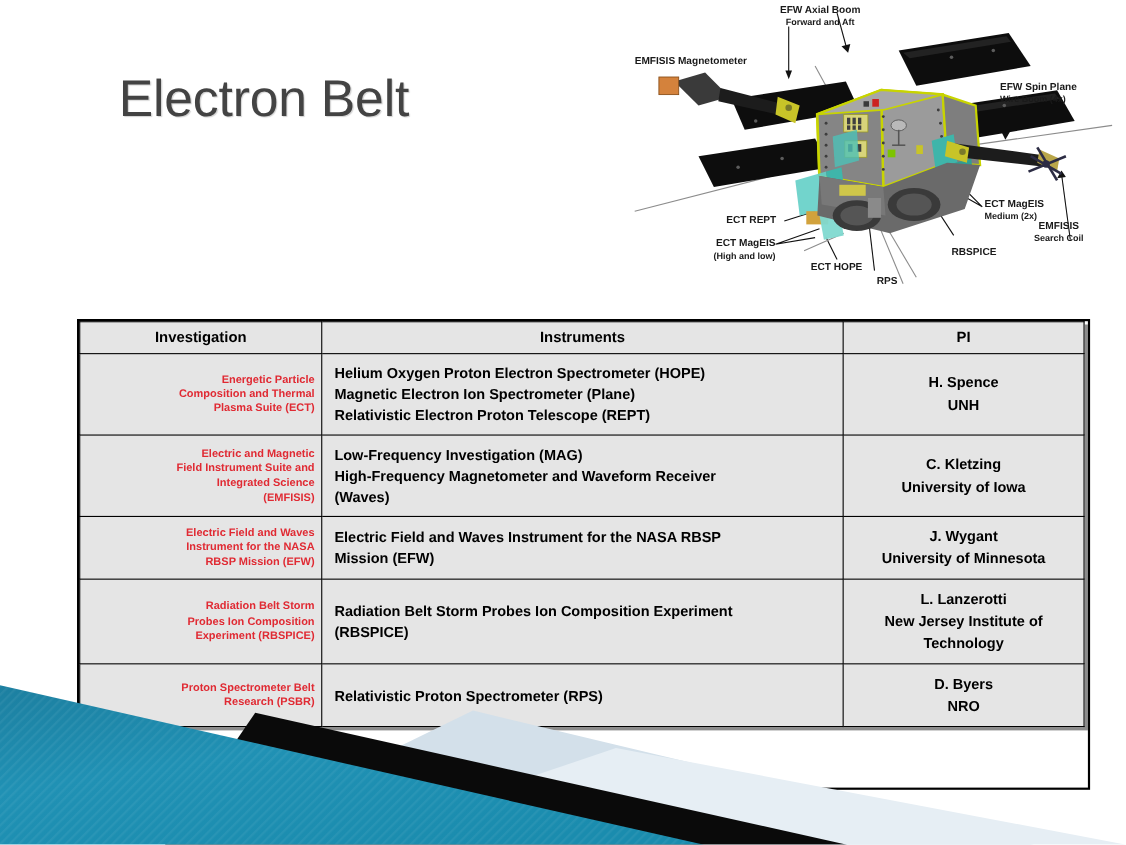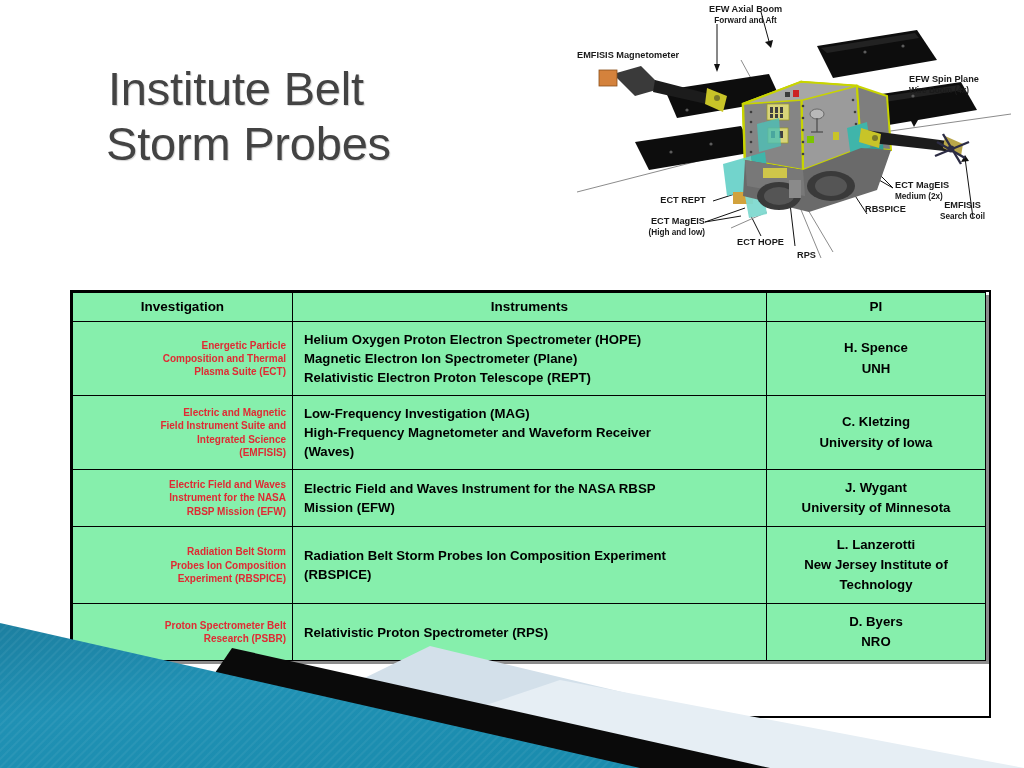--- a/index.html
+++ b/index.html
@@ -61,21 +61,21 @@
     width: 913px;
     border-collapse: collapse;
     table-layout: fixed;
     background: #ffffff;
     box-shadow: 3px 3px 0 rgba(0,0,0,0.45);
   }
   #instrument-table th,
   #instrument-table td {
     border: 1.3px solid #000000;
     vertical-align: middle;
-    background: #86efac;
+    background: #e5e5e5;
   }
   #instrument-table th {
     font-size: 13.5px;
     font-weight: bold;
     color: #000000;
     text-align: center;
     padding: 6px 4px 7px;
   }
   .col-inv  { width: 220px; }
   .col-ins  { width: 474px; }
@@ -125,22 +125,21 @@
     bottom: 0;
     width: 1024px;
     height: 180px;
     pointer-events: none;
   }
 </style>
 </head>
 <body>
 
 <div id="slide-title">
-  <span class="t-line t-line-1">Institute Belt</span>
-  <span class="t-line t-line-2">Storm Probes</span>
+  <span class="t-line t-line-1">Electron Belt</span>
 </div>
 
 <div id="diagram">
 
   <svg width="459" height="268" viewBox="0 0 459 268">
 
     <g stroke="#111" stroke-width="1" fill="none">
       <path d="M152,24 L152,70"></path>
       <path d="M196,12 L205,45"></path>
       <path d="M358,100 L350,124"></path>
@@ -317,21 +316,21 @@
   </div>
 
   <div class="dlabel" style="left:172px; top:237px;">
     <span>ECT HOPE</span>
   </div>
 
   <div class="dlabel" style="left:216px; top:250px;margin-left:16px;">
     <span>RPS</span>
   </div>
 
-  <div class="dlabel" style="left:300px; top:204px;">
+  <div class="dlabel" style="left:300px; top:224px;">
     <span>RBSPICE</span>
   </div>
 </div>
 
 <table id="instrument-table">
   <colgroup>
     <col class="col-inv">
       <col class="col-ins">
       <col class="col-pi">
   </colgroup>

